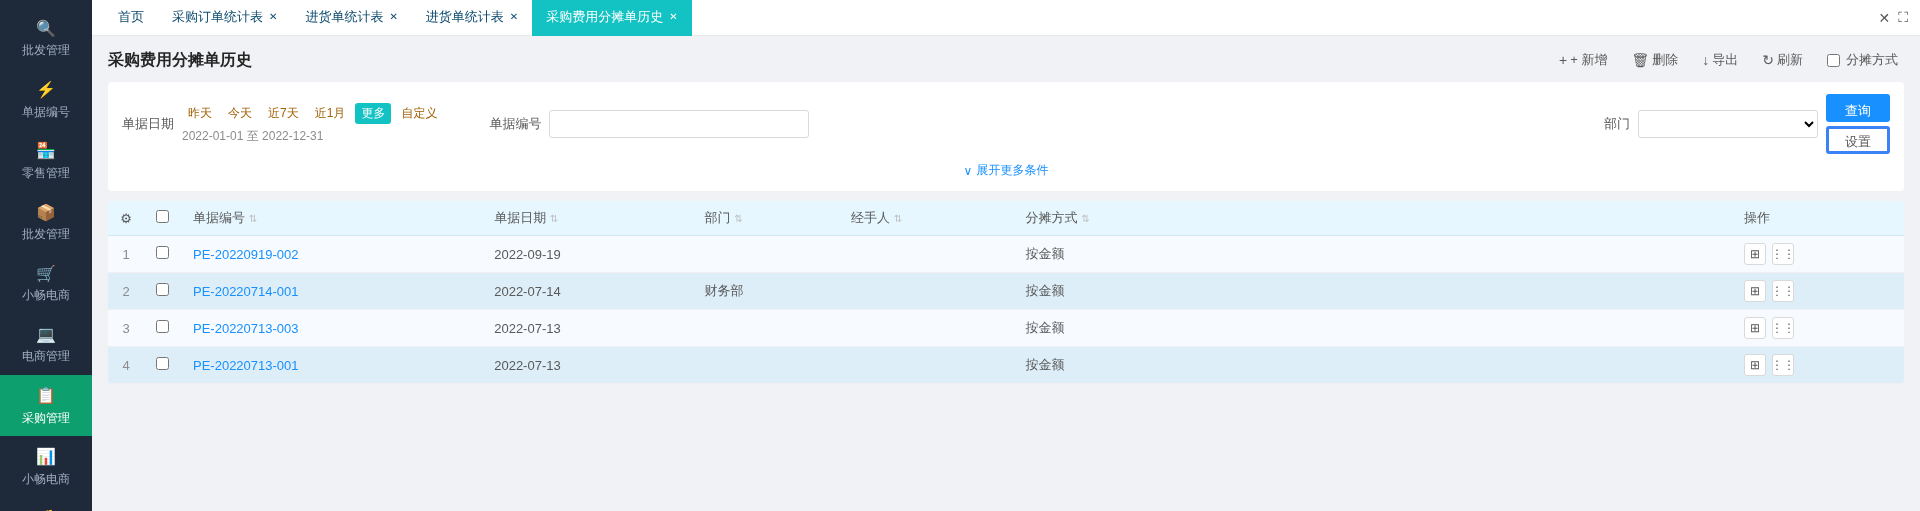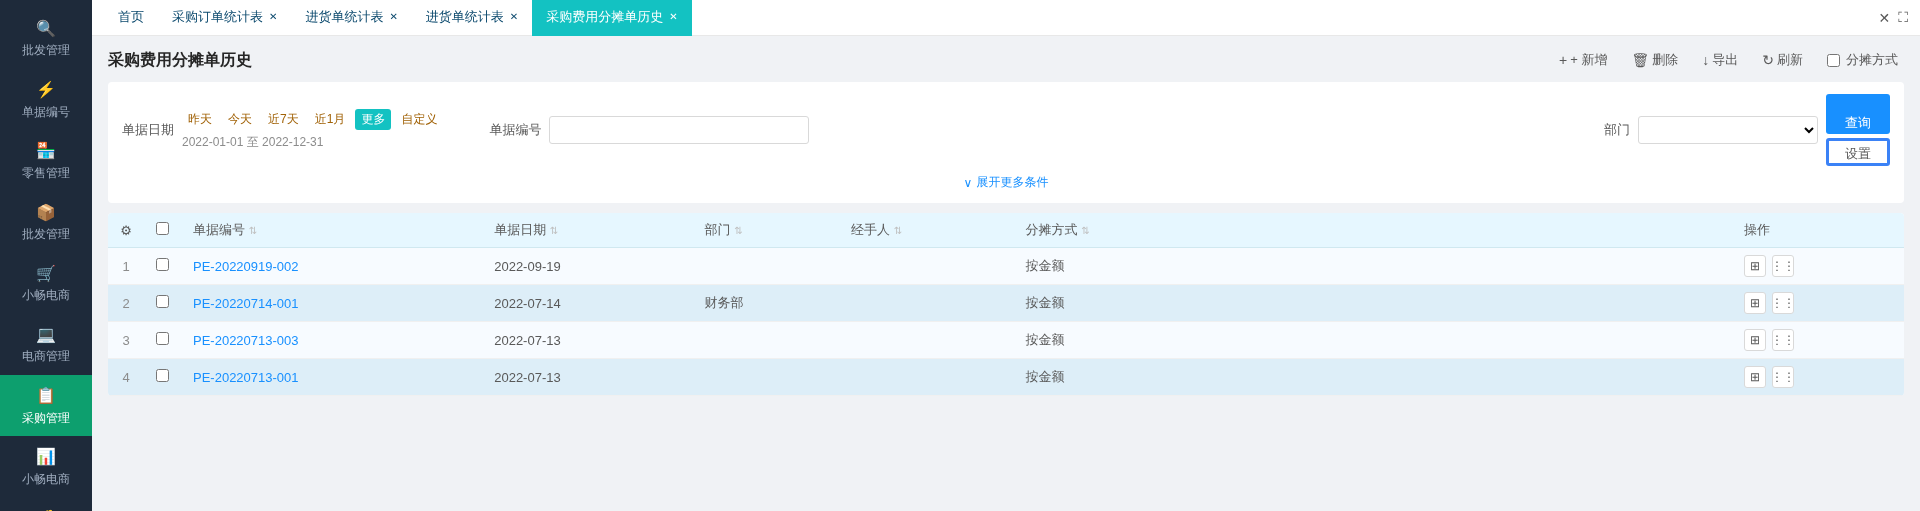--- a/index.html
+++ b/index.html
@@ -178,21 +178,21 @@
       outline: none;
       width: 180px;
       background: #fff;
       cursor: pointer;
     }
     .search-btn {
       background: #1890ff;
       color: #fff;
       border: none;
       border-radius: 3px;
-      padding: 20px 16px;
+      padding: 8px 16px;
       cursor: pointer;
       font-size: 13px;
       height: 28px;
     }
     .settings-btn {
       background: #fff;
       color: #595959;
       border: 3px solid #3b82f6;
       border-radius: 3px;
       padding: 4px 16px;

